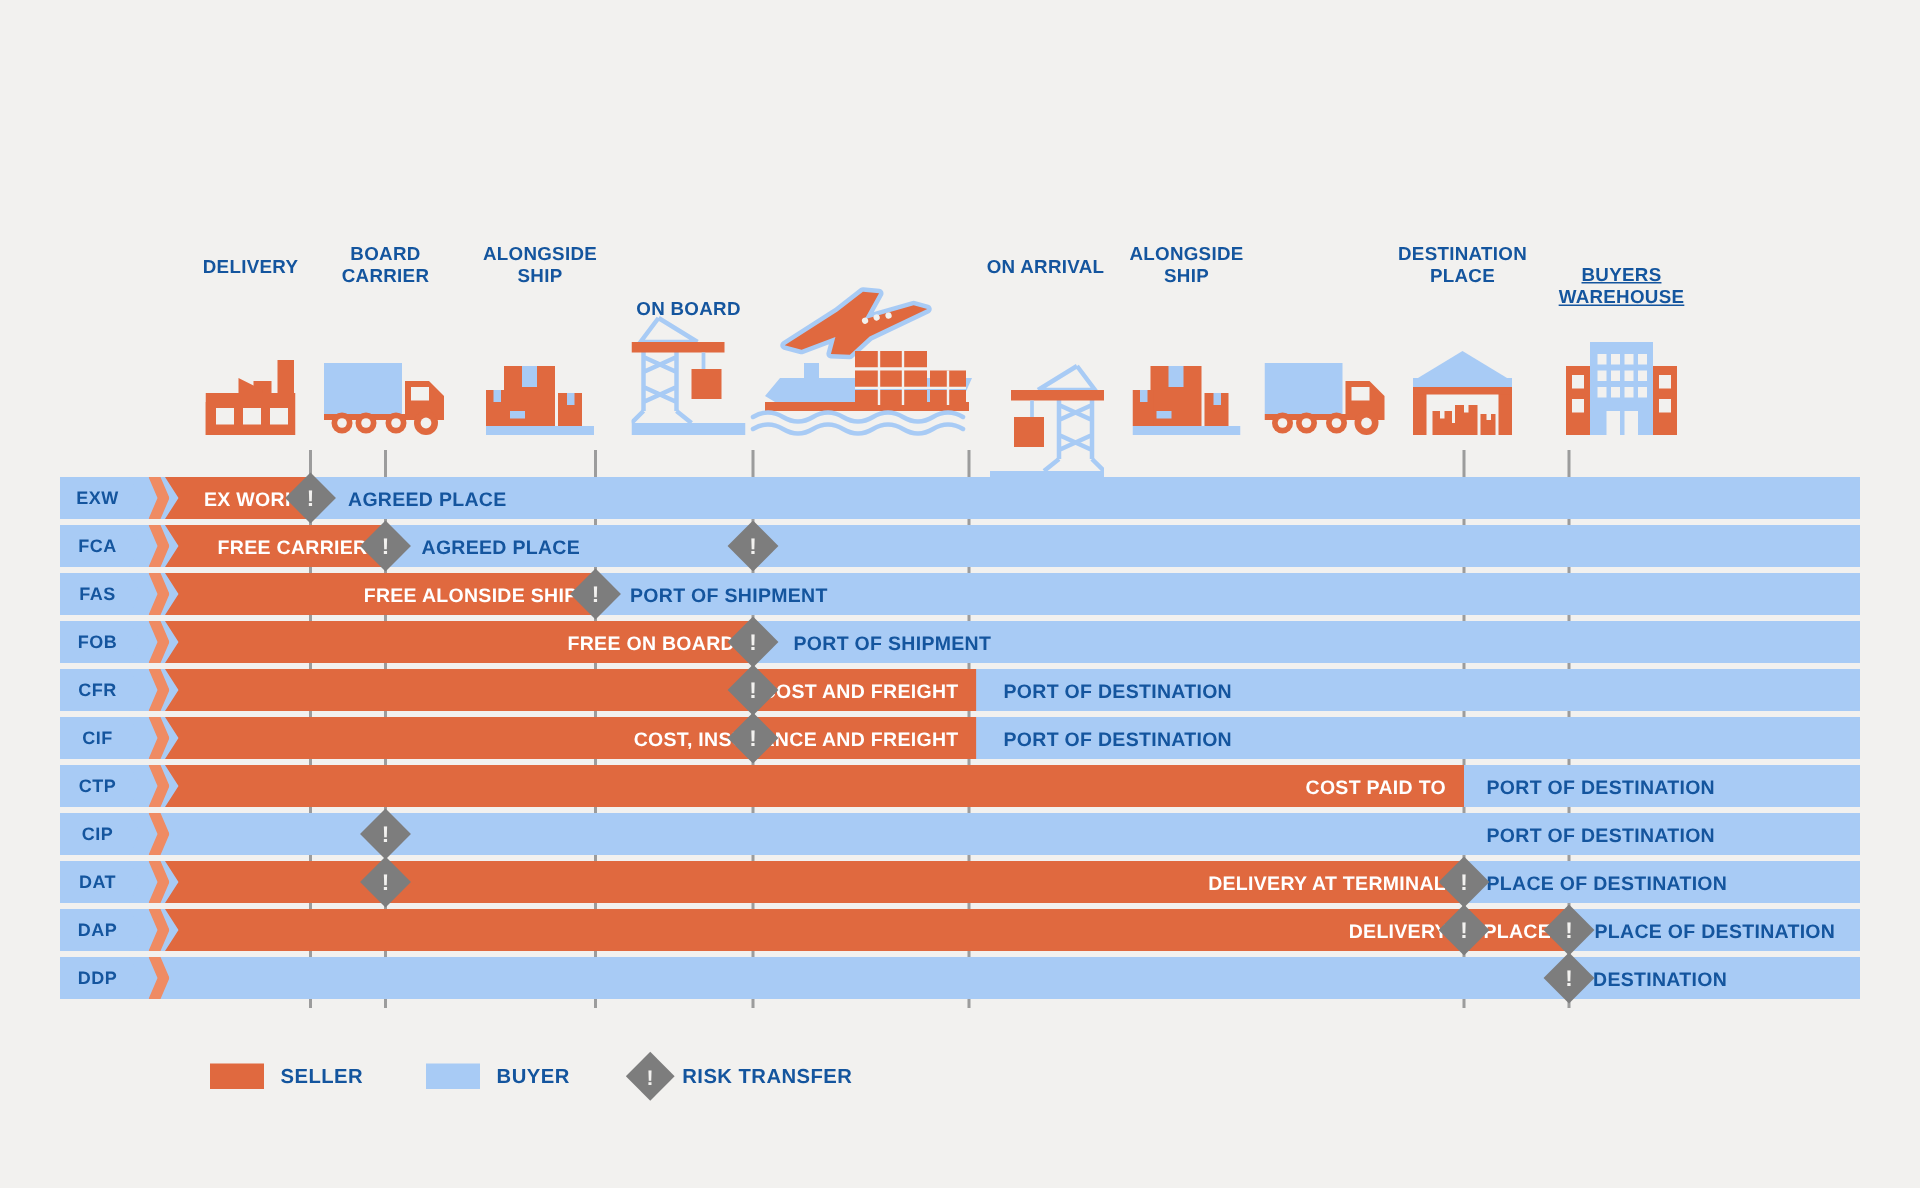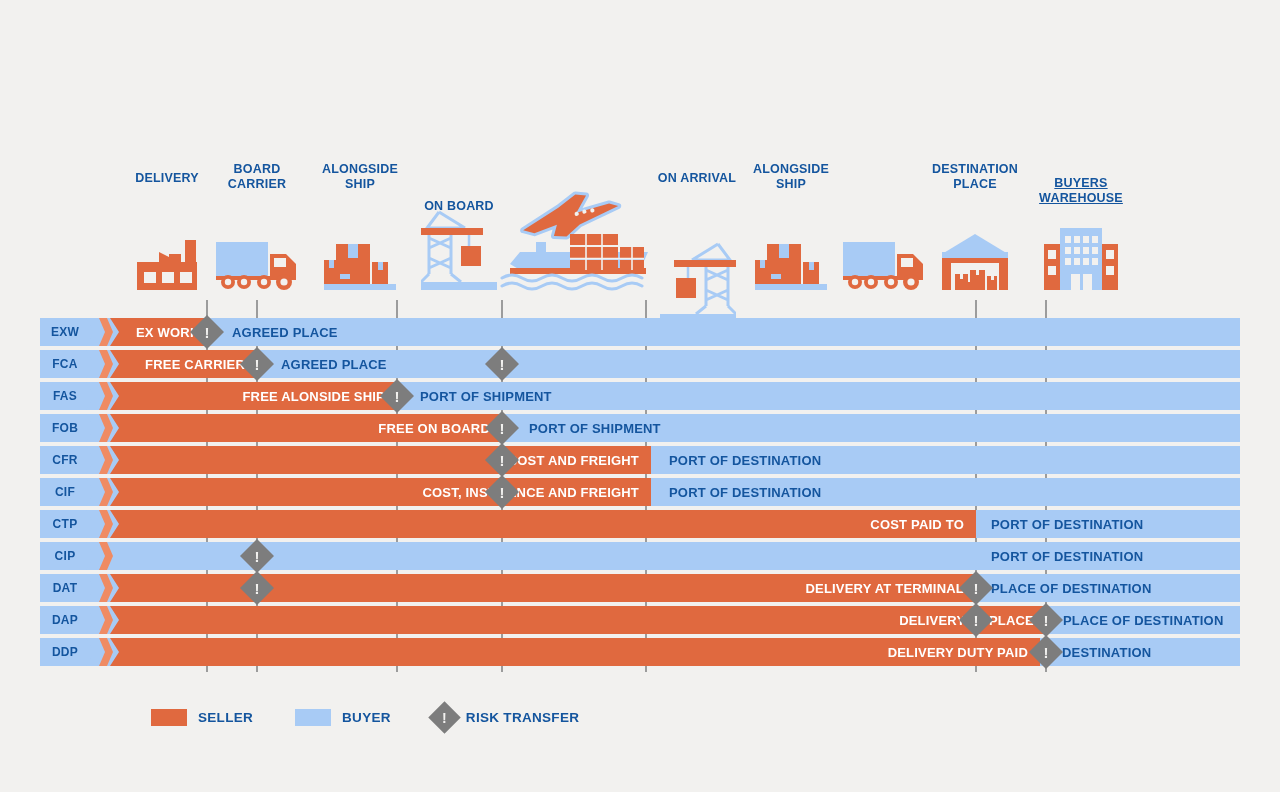--- a/index.html
+++ b/index.html
@@ -95,21 +95,21 @@
     transform: rotate(45deg);
   }
   .risk .bang {
     position: absolute; left: 0; top: 0; width: 24px; height: 24px;
     display: flex; align-items: center; justify-content: center;
     color: #f2f1ef; font-size: 15px; font-weight: bold; line-height: 1;
     font-family: "Liberation Sans", sans-serif;
   }
 
   
-  .legend { position: absolute; left: 140px; top: 706px; display: flex; align-items: center; gap: 0; margin-left: 11px; }
+  .legend { position: absolute; left: 140px; top: 706px; display: flex; align-items: center; gap: 0; }
   .lg-item { display: flex; align-items: center; margin-right: 42px; }
   .sw { width: 36px; height: 17px; margin-right: 11px; }
   .sw.seller-sw { background: #e0693f; }
   .sw.buyer-sw { background: #a8cbf5; }
   .lg-dia-wrap { position: relative; width: 23px; height: 23px; margin-right: 10px; }
   .lg-dia { width: 23px; height: 23px; background: #7d7d7d; transform: rotate(45deg); }
   .lg-bang { position: absolute; inset: 0; display: flex; align-items: center; justify-content: center;
              color: #f2f1ef; font-size: 14px; font-weight: bold; }
   .lg-text { font-size: 13.5px; font-weight: bold; color: #14559e; letter-spacing: .3px; }
 </style>
@@ -462,23 +462,20 @@
           <div class="dia"></div>
           <div class="bang">!</div>
         </div>
         <div class="risk" style="left: 1034px;">
           <div class="dia"></div>
           <div class="bang">!</div>
         </div>
       </div>
       <div class="row">
         <div class="track"></div>
-        <div class="seller" style="width: 930px; clip-path: polygon(0px 0px, 100% 0px, 100% 100%, 0px 100%, 9px 50%);">
-          <div class="slabel">DELIVERY DUTY PAID</div>
-        </div>
         <div class="buyer-label" style="left: 1062px;">DESTINATION</div>
         <div class="chip">
           <span>DDP</span>
         </div>
         <div class="chev c1"></div>
         <div class="risk" style="left: 1034px;">
           <div class="dia"></div>
           <div class="bang">!</div>
         </div>
       </div>

